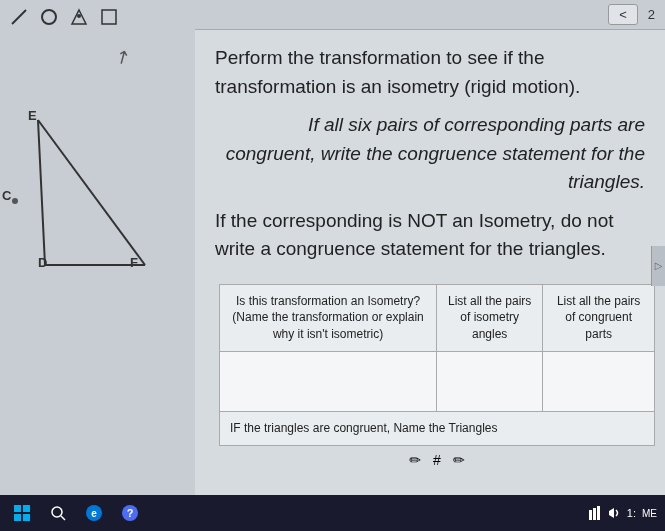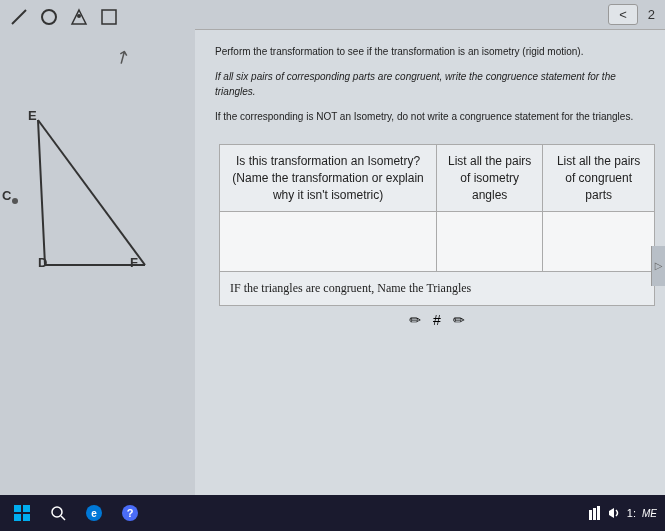--- a/index.html
+++ b/index.html
@@ -91,28 +91,29 @@
       color: #333;
     }
 
     
     .instructions {
       padding: 14px 20px 10px 20px;
       background: #d6dbe0;
     }
 
     .instructions p {
-      font-size: 10px;
+      font-size: 19px;
       color: #222;
       line-height: 1.5;
       margin-bottom: 10px;
     }
 
     .instructions p.italic {
       font-style: italic;
+      text-align: right;
     }
 
     
     .table-wrapper {
       padding: 0 10px 10px 24px;
       flex: 1;
     }
 
     table {
       width: 100%;
@@ -138,21 +139,20 @@
 
     table .data-row td {
       background: #f5f6f7;
       height: 60px;
     }
 
     table .footer-row td {
       background: #eaedf0;
       font-size: 12px;
       text-align: left;
-      font-family: Liberation Serif, serif;
     }
 
     
     .bottom-icons {
       display: flex;
       flex-direction: row;
       justify-content: center;
       gap: 12px;
       padding: 6px;
       background: #d6dbe0;
@@ -407,15 +407,15 @@
         <rect x="0" y="4" width="3" height="10" fill="white"></rect>
         <rect x="4" y="2" width="3" height="12" fill="white"></rect>
         <rect x="8" y="0" width="3" height="14" fill="white"></rect>
       </svg>
       <svg width="14" height="14" viewBox="0 0 14 14">
         <polygon points="2,5 7,2 7,12 2,9" fill="white"></polygon>
         <path d="M9,4 Q12,7 9,10" stroke="white" fill="none" stroke-width="1.5"></path>
       </svg>
     </span>
     <span style="color:white;font-size:11px;">1:</span>
-    <span style="color:white;font-size:10px;font-style:italic;">ME</span>
+    <span style="color:white;font-size:10px;">ME</span>
   </div>
 </div>
 
 </body></html>

